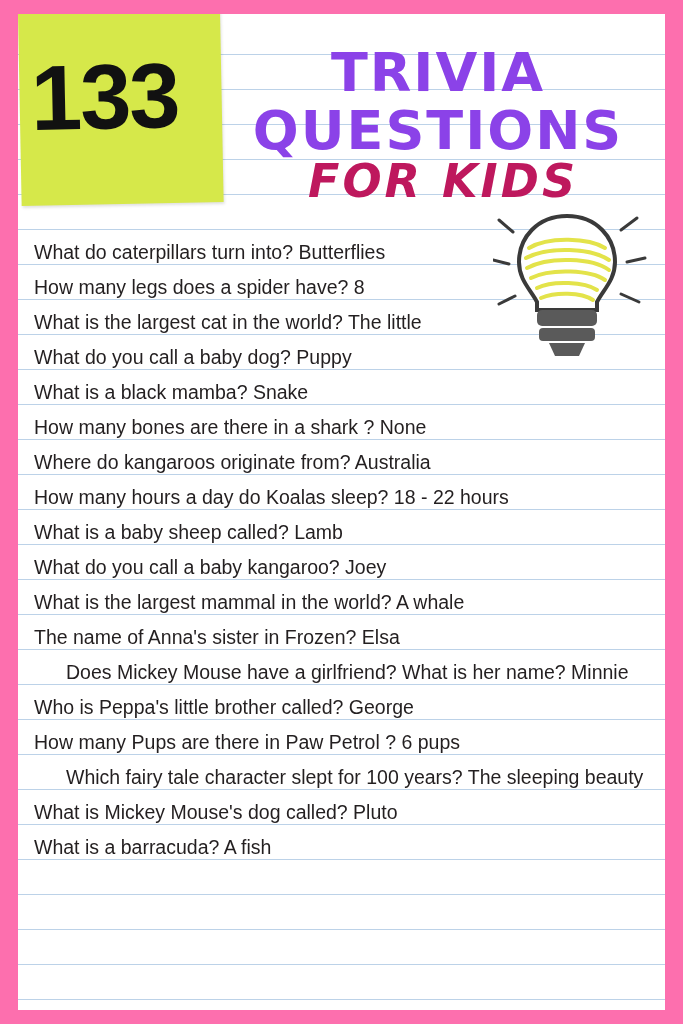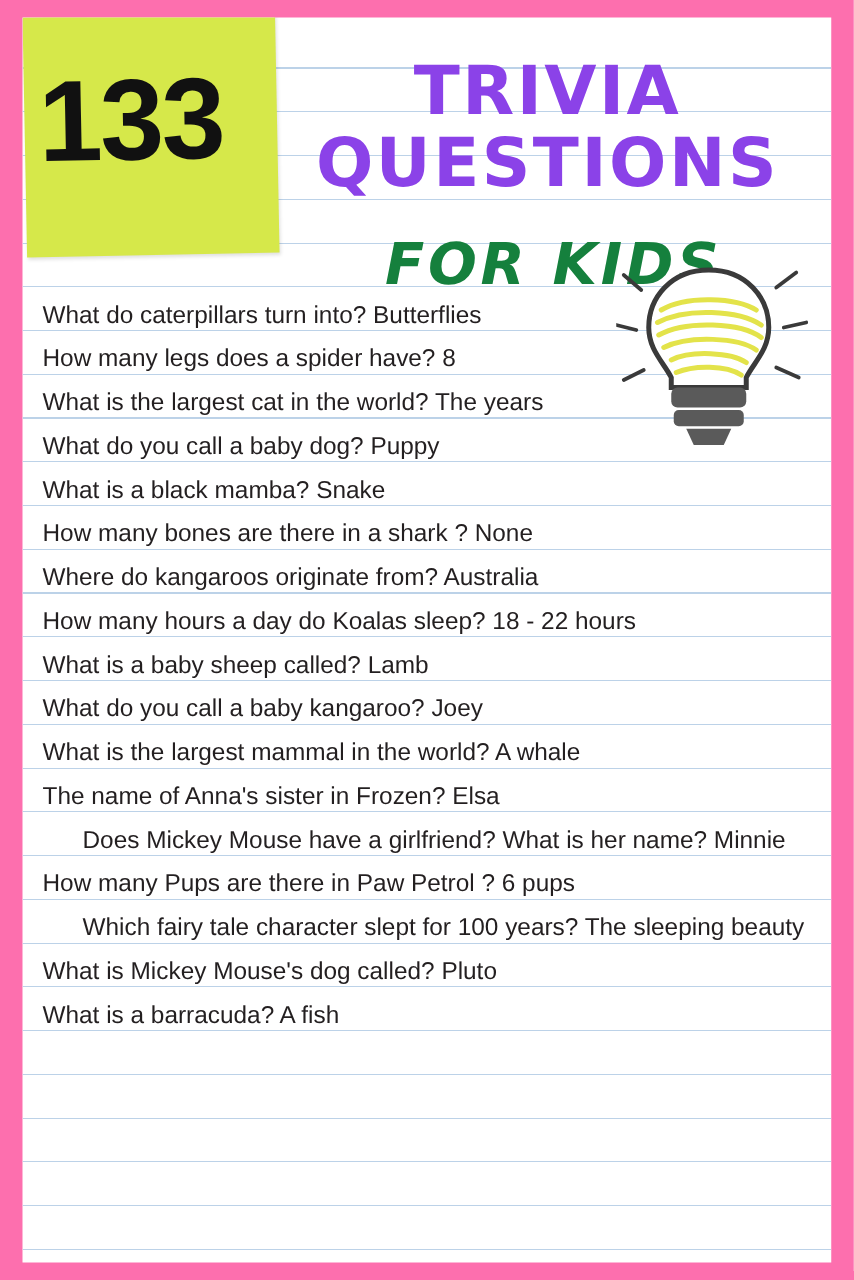--- a/index.html
+++ b/index.html
@@ -103,23 +103,22 @@
     position: absolute;
     left: 215px;
     top: 140px;
     width: 420px;
     text-align: center;
     font-family: "DejaVu Sans", sans-serif;
     font-weight: bold;
     font-style: italic;
     font-size: 46px;
     letter-spacing: 3px;
-    color: #15803d;
+    color: #be185d;
     text-transform: uppercase;
-    margin-top: 30px;
   }
 
   
   .bulb {
     position: absolute;
     right: 12px;
     top: 188px;
     width: 160px;
     height: 170px;
   }
@@ -184,31 +183,32 @@
 
         <rect x="44" y="108" width="60" height="16" rx="5" fill="#5a5a5a"></rect>
         <rect x="46" y="126" width="56" height="13" rx="4" fill="#5a5a5a"></rect>
         <path d="M56 141 L92 141 L86 154 L62 154 Z" fill="#5a5a5a"></path>
       </svg>
     </div>
 
     <div class="list">
       <div class="q">What do caterpillars turn into? Butterflies</div>
       <div class="q">How many legs does a spider have? 8</div>
-      <div class="q">What is the largest cat in the world? The years</div>
+      <div class="q">What is the largest cat in the world? The little</div>
       <div class="q">What do you call a baby dog? Puppy</div>
       <div class="q">What is a black mamba? Snake</div>
       <div class="q">How many bones are there in a shark ? None</div>
       <div class="q">Where do kangaroos originate from? Australia</div>
       <div class="q">How many hours a day do Koalas sleep? 18 - 22 hours</div>
       <div class="q">What is a baby sheep called? Lamb</div>
       <div class="q">What do you call a baby kangaroo? Joey</div>
       <div class="q">What is the largest mammal in the world? A whale</div>
       <div class="q">The name of Anna's sister in Frozen? Elsa</div>
       <div class="q wrap">Does Mickey Mouse have a girlfriend? What is her name? Minnie</div>
+      <div class="q">Who is Peppa's little brother called? George</div>
       <div class="q">How many Pups are there in Paw Petrol ? 6 pups</div>
       <div class="q wrap">Which fairy tale character slept for 100 years? The sleeping beauty</div>
       <div class="q">What is Mickey Mouse's dog called? Pluto</div>
       <div class="q">What is a barracuda? A fish</div>
     </div>
 
   </div>
 </div>
 
 </body></html>

